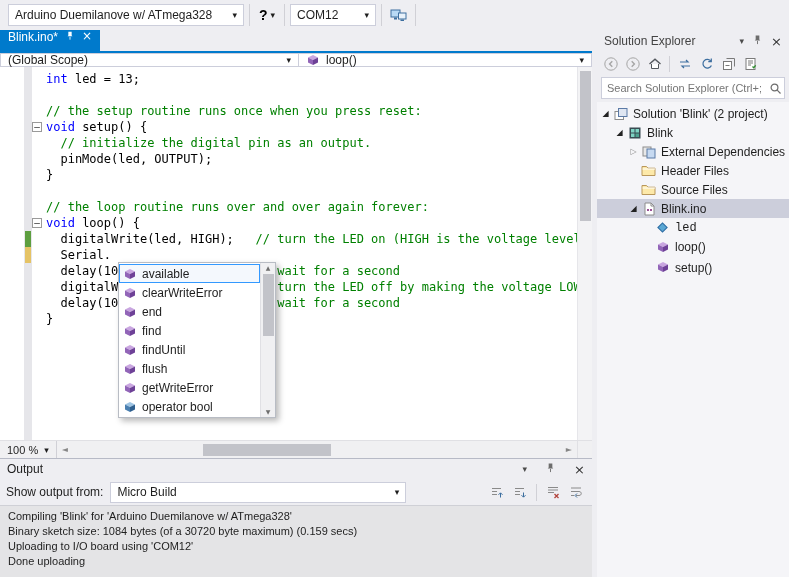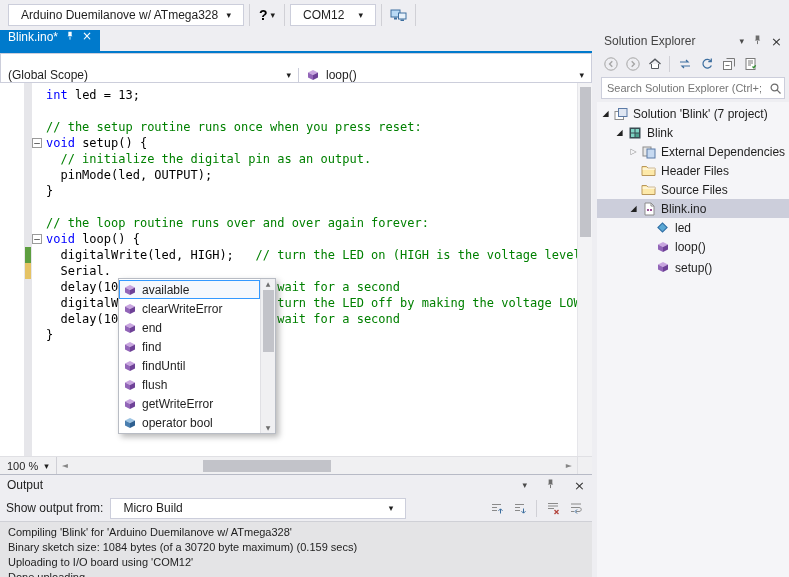--- a/index.html
+++ b/index.html
@@ -3,21 +3,21 @@
 <meta charset="utf-8">
 <style>
   *{box-sizing:border-box;margin:0;padding:0}
   html,body{width:789px;height:577px;overflow:hidden}
   body{font-family:"Liberation Sans",sans-serif;font-size:12px;color:#1e1e1e;background:var(--chrome,#eeeef2)}
   .glyph{font-family:"DejaVu Sans",sans-serif}
   .window{position:relative;width:789px;height:577px;background:var(--chrome,#eeeef2);overflow:hidden}
 
   
   .toolbar{height:30px;display:flex;align-items:center;padding-left:8px;gap:5px}
-  .combo{display:flex;align-items:center;height:22px;background:#fff;border:1px solid var(--border,#cccedb);padding:0 12px;gap:6px;white-space:nowrap;overflow:hidden}
+  .combo{display:flex;align-items:center;height:22px;background:#fff;border:1px solid var(--border,#cccedb);padding:0 6px;gap:6px;white-space:nowrap;overflow:hidden}
   .combo .dd{margin-left:auto}
   .dd{font-size:9px;color:#1e1e1e;font-family:"DejaVu Sans",sans-serif}
   .combo.board{width:236px}
   .combo.port{width:86px}
   .tb-sep{width:1px;height:22px;background:#d0d0d6}
   .help-btn{display:flex;align-items:center;gap:3px;height:22px;padding:0 4px;background:none;border:none}
   .help-q{font-weight:bold;font-size:14px}
   .icon-btn{background:none;border:none;display:flex;align-items:center;justify-content:center;padding:0 3px;height:22px}
 
   
@@ -25,21 +25,21 @@
   .left-col{width:592px;display:flex;flex-direction:column}
   .vsplit{width:5px}
   .solution-explorer{flex:1;display:flex;flex-direction:column;background:var(--chrome,#eeeef2);overflow:hidden}
 
   
   .tabstrip{height:23px;border-bottom:2px solid var(--accent,#007acc);display:flex;align-items:flex-end}
   .tab{height:21px;background:var(--accent,#007acc);color:#fff;display:flex;align-items:flex-start;gap:7px;padding:0 8px}
   .tab .tab-close{color:#fff;font-size:12px;line-height:1}
 
   
-  .navbar{height:30px;background:#fff;border:1px solid var(--border,#cccedb);display:flex;align-items:flex-end}
+  .navbar{height:14px;background:#fff;border:1px solid var(--border,#cccedb);display:flex;align-items:center}
   .nav-combo{display:flex;align-items:center;padding:0 7px;gap:6px;white-space:nowrap}
   .nav-combo.scope{width:298px;border-right:1px solid var(--border,#cccedb)}
   .nav-combo.member{flex:1}
   .nav-combo .dd{margin-left:auto}
   .p-icon{width:14px;height:13px;display:inline-flex;align-items:center;justify-content:center;flex:none}
 
   
   .editor{position:relative;height:373px;background:#fff;display:flex;overflow:hidden}
   .editor::before{content:'';position:absolute;left:24px;top:0;bottom:0;width:8px;background:#e6e6ea}
   #code-lines{flex:1;padding-top:4px;font-family:"DejaVu Sans Mono",monospace;font-size:12px;line-height:16px;overflow:hidden}
@@ -423,21 +423,21 @@
 
       <div class="se-tree" id="se-tree">
           <div class="tree-row" style="padding-left: 2px;">
             <span class="tr-arrow expanded">◢</span>
             <span class="tr-icon">
               <svg width="14" height="14" viewBox="0 0 14 14">
                 <rect x="1" y="4.5" width="8.5" height="8" fill="#fff" stroke="#8c8c8c"></rect>
                 <rect x="4.5" y="1.5" width="8.5" height="8" fill="#dfe6f2" stroke="#5b7aa6"></rect>
               </svg>
             </span>
-            <span class="tr-label">Solution 'Blink' (7 project)</span>
+            <span class="tr-label">Solution 'Blink' (2 project)</span>
           </div>
           <div class="tree-row" style="padding-left: 16px;">
             <span class="tr-arrow expanded">◢</span>
             <span class="tr-icon">
               <svg width="14" height="14" viewBox="0 0 14 14">
                 <rect x="1.5" y="1.5" width="11" height="11" fill="#394b52"></rect>
                 <rect x="3" y="3" width="3.5" height="3.5" fill="#7fd4c4"></rect>
                 <rect x="7.5" y="3" width="3.5" height="3.5" fill="#7fd4c4"></rect>
                 <rect x="3" y="7.5" width="3.5" height="3.5" fill="#7fd4c4"></rect>
                 <rect x="7.5" y="7.5" width="3.5" height="3.5" fill="#4da18f"></rect>
@@ -480,21 +480,21 @@
             <span class="tr-icon">
               <svg width="14" height="14" viewBox="0 0 14 14">
                 <path d="M3 1h6l3 3v9H3z" fill="#fff" stroke="#8c8c8c"></path>
                 <path d="M9 1v3h3" fill="none" stroke="#8c8c8c"></path>
                 <rect x="5" y="7" width="2" height="2" fill="#9b4f96"></rect>
                 <rect x="8" y="7" width="2" height="2" fill="#9b4f96"></rect>
               </svg>
             </span>
             <span class="tr-label">Blink.ino</span>
           </div>
-          <div class="tree-row" style="padding-left: 44px;">
+          <div class="tree-row" style="padding-left: 44px; font-family: Liberation Mono, monospace;">
             <span class="tr-arrow none"></span>
             <span class="tr-icon">
               <svg width="13" height="13" viewBox="0 0 12 12">
                 <rect x="3" y="3" width="6" height="6" fill="#5aa7d4" stroke="#2e6da4" transform="rotate(45 6 6)"></rect>
               </svg>
             </span>
             <span class="tr-label">led</span>
           </div>
           <div class="tree-row" style="padding-left: 44px;">
             <span class="tr-arrow none"></span>

